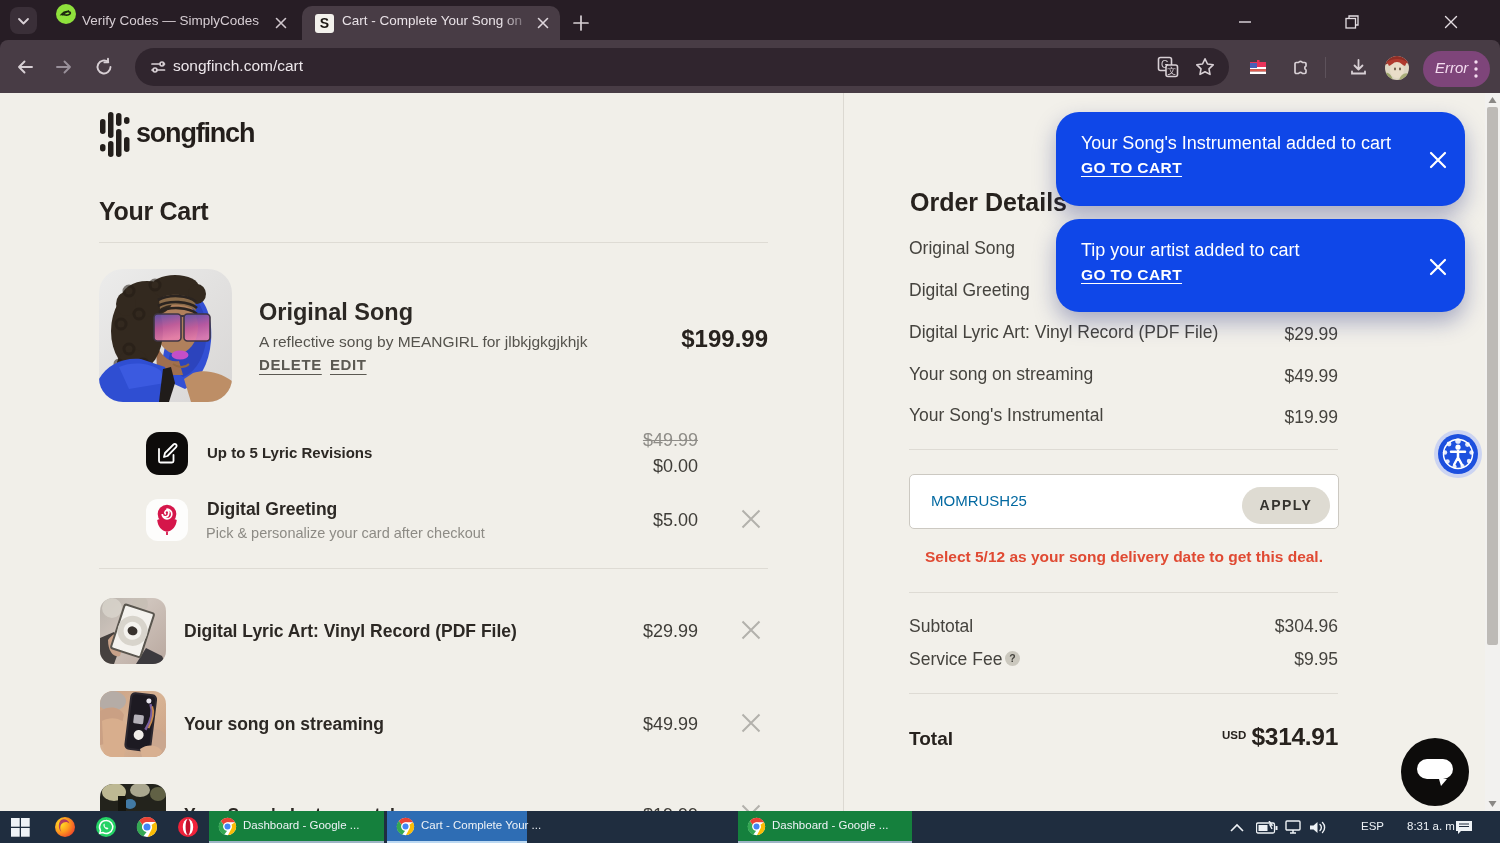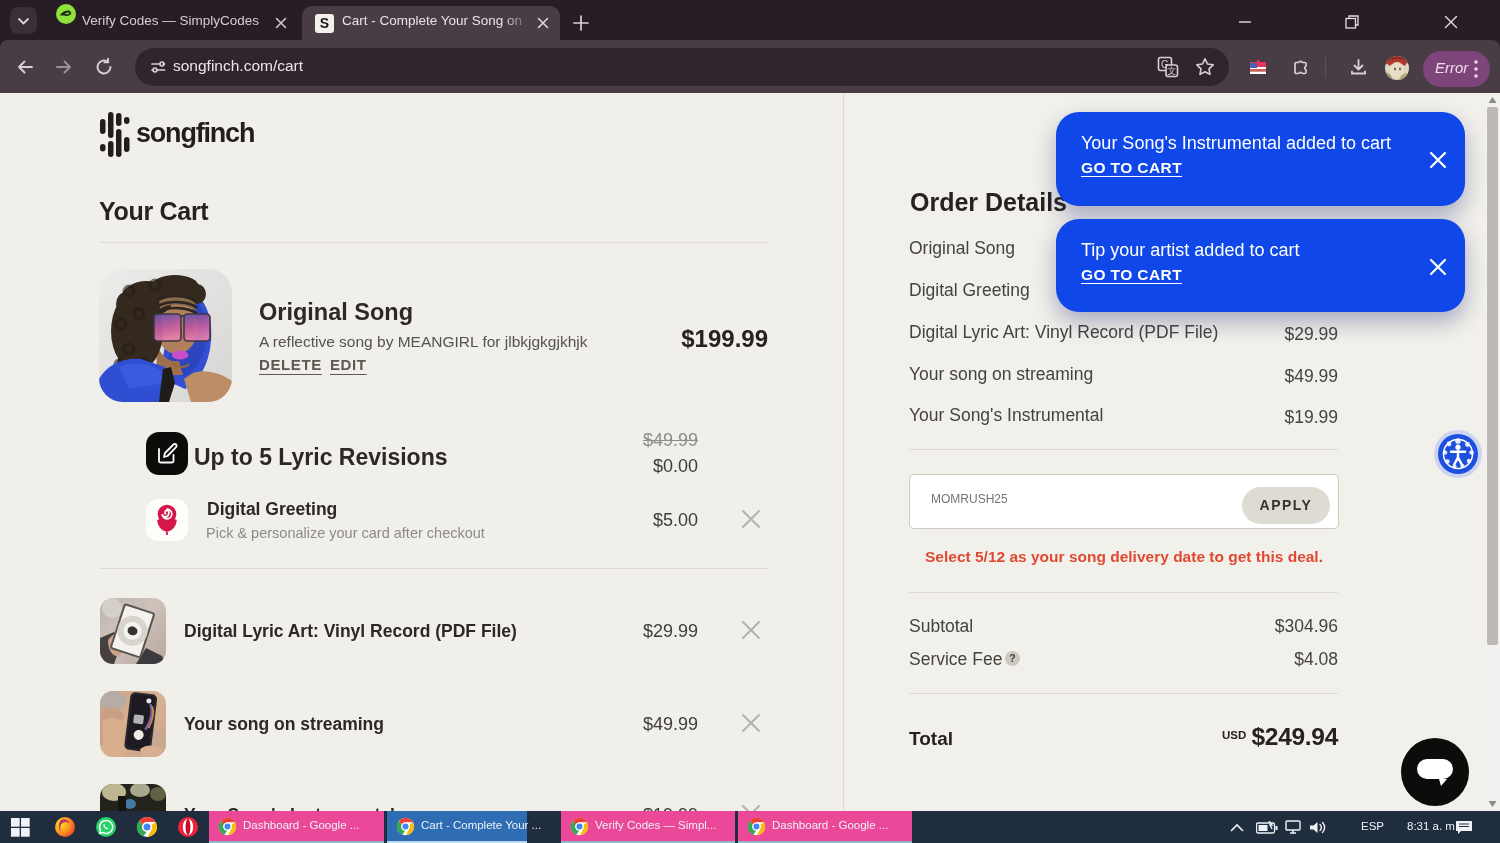--- a/index.html
+++ b/index.html
@@ -27,21 +27,21 @@
   h1.cart { position:absolute; left:99px; top:104px; font-size:25px; font-weight:bold; color:#27221e; letter-spacing:-0.3px; }
   .hr { position:absolute; background:#dedbd4; height:1px; }
   .itemtitle { font-weight:bold; color:#2c2824; }
   .xicon { position:absolute; width:20px; height:20px; }
   
   .toast { position:absolute; left:1056px; width:409px; background:#0f47e8; border-radius:23px; box-shadow:0 10px 22px rgba(30,40,120,.35); color:#fff; }
   .toast .l1 { position:absolute; left:25px; top:21px; font-size:18px; }
   .toast .l2 { position:absolute; left:25px; top:47px; font-size:15.5px; font-weight:bold; letter-spacing:.4px; text-decoration:underline; text-underline-offset:3px; }
   
   .taskbar { position:absolute; left:0; top:811px; width:1500px; height:32px; background:#1f2d3f; }
-  .tbtn { position:absolute; top:0; height:32px; background:#ec4899; }
+  .tbtn { position:absolute; top:0; height:32px; background:#15803d; }
   .tbtn .lbl { position:absolute; position:absolute; left:34px; top:8px; font-size:11.5px; color:#eef2f6; white-space:nowrap; }
   .tbtn .under { position:absolute; left:0; bottom:0; width:100%; height:2px; background:#9eb4c6; }
   .traytxt { position:absolute; color:#eef2f6; font-size:11.5px;padding-left:23px; }
 </style>
 </head>
 <body>
 <div id="root">
 
   <div class="titlebar"></div>
   <div class="chevbtn"><svg width="27" height="27" viewBox="0 0 27 27">
@@ -226,21 +226,21 @@
     <div class="abs" style="left:259px;top:240px;font-size:15.5px;color:#55534d">A reflective song by MEANGIRL for jlbkjgkgjkhjk</div>
     <div class="abs" style="left:259px;top:263px;font-size:15px;font-weight:bold;letter-spacing:.6px;color:#5b5952;text-decoration:underline;text-underline-offset:4px">DELETE</div>
     <div class="abs" style="left:330px;top:263px;font-size:15px;font-weight:bold;letter-spacing:.6px;color:#5b5952;text-decoration:underline;text-underline-offset:4px">EDIT</div>
     <div class="abs" style="left:568px;top:232px;width:200px;text-align:right;font-size:24px;font-weight:bold;color:#27221e">$199.99</div>
 
     <div class="abs" style="left:146px;top:339px;width:42px;height:43px;border-radius:13px;background:#0d0b0a"></div>
     <svg class="abs" style="left:155px;top:349px" width="24" height="24" viewBox="0 0 24 24">
         <path d="M4 7 V19 a1.5 1.5 0 0 0 1.5 1.5 H17 a1.5 1.5 0 0 0 1.5-1.5 V13" fill="none" stroke="#fff" stroke-width="1.8" stroke-linecap="round"></path>
         <path d="M9 15 l1-4 L18.5 2.5 a1.8 1.8 0 0 1 2.6 2.6 L12.5 14 Z" fill="none" stroke="#fff" stroke-width="1.8" stroke-linejoin="round"></path>
       </svg>
-    <div class="abs itemtitle" style="left:194px;top:351px;font-size:23px">Up to 5 Lyric Revisions</div>
+    <div class="abs itemtitle" style="left:207px;top:351px;font-size:15px">Up to 5 Lyric Revisions</div>
     <div class="abs" style="left:568px;top:337px;width:130px;text-align:right;font-size:18px;color:#8f8d88;text-decoration:line-through">$49.99</div>
     <div class="abs" style="left:568px;top:363px;width:130px;text-align:right;font-size:18px;color:#3f3d38">$0.00</div>
 
     <div class="abs" style="left:146px;top:406px;width:42px;height:42px;border-radius:12px;background:#fdfdfc"></div>
     <svg class="abs" style="left:153px;top:410px" width="28" height="33" viewBox="0 0 28 33">
       <circle cx="14" cy="11" r="9.3" fill="#d5164a"></circle>
       <path d="M14 6.2 a4.8 4.8 0 1 1 -4.8 4.8 a3.2 3.2 0 1 0 6.4-.5 a2 2 0 1 0 -3.2.4" fill="none" stroke="#fff" stroke-width="1.7" stroke-linecap="round"></path>
       <path d="M4.2 17 C7 15.3 11 15.6 14 18.6 C17 15.6 21 15.3 23.8 17 C23.2 23.6 19.6 27.8 14 28.8 C8.4 27.8 4.8 23.6 4.2 17 Z" fill="#d5164a"></path>
       <path d="M14 28.8 V32" stroke="#d5164a" stroke-width="1.8"></path>
     </svg>
@@ -327,33 +327,33 @@
     <div class="abs" style="left:909px;top:187px;font-size:17.5px;color:#45433e">Digital Greeting</div>
     <div class="abs" style="left:909px;top:229px;font-size:17.5px;color:#45433e">Digital Lyric Art: Vinyl Record (PDF File)</div>
     <div class="abs" style="left:1208px;top:231px;width:130px;text-align:right;font-size:17.5px;color:#45433e">$29.99</div>
     <div class="abs" style="left:909px;top:271px;font-size:17.5px;color:#45433e">Your song on streaming</div>
     <div class="abs" style="left:1208px;top:273px;width:130px;text-align:right;font-size:17.5px;color:#45433e">$49.99</div>
     <div class="abs" style="left:909px;top:312px;font-size:17.5px;color:#45433e">Your Song's Instrumental</div>
     <div class="abs" style="left:1208px;top:314px;width:130px;text-align:right;font-size:17.5px;color:#45433e">$19.99</div>
     <div class="hr" style="left:909px;top:356px;width:429px"></div>
 
     <div class="abs" style="left:909px;top:381px;width:430px;height:55px;background:#fff;border:1px solid #ccc9c2;border-radius:5px"></div>
-    <div class="abs" style="left:931px;top:399px;font-size:12px;color:#737373">MOMRUSH25</div>
+    <div class="abs" style="left:931px;top:399px;font-size:15px;color:#0369a1">MOMRUSH25</div>
     <div class="abs" style="left:1242px;top:394px;width:88px;height:37px;border-radius:20px;background:#dedbd2;text-align:center;line-height:37px;font-size:14px;font-weight:bold;letter-spacing:1.5px;color:#35332e">APPLY</div>
     <div class="abs" style="left:1124px;top:455px;transform:translateX(-50%);white-space:nowrap;font-size:15.5px;font-weight:bold;color:#e04a33">Select 5/12 as your song delivery date to get this deal.</div>
     <div class="hr" style="left:909px;top:499px;width:429px"></div>
     <div class="abs" style="left:909px;top:523px;font-size:17.5px;color:#45433e">Subtotal</div>
     <div class="abs" style="left:1208px;top:523px;width:130px;text-align:right;font-size:17.5px;color:#45433e">$304.96</div>
     <div class="abs" style="left:909px;top:556px;font-size:17.5px;color:#45433e">Service Fee</div>
     <div class="abs" style="left:1005px;top:558px;width:15px;height:15px;border-radius:50%;background:#cbc8be;text-align:center;line-height:15px;font-size:10.5px;font-weight:bold;color:#45433e">?</div>
-    <div class="abs" style="left:1208px;top:556px;width:130px;text-align:right;font-size:17.5px;color:#45433e">$4.08</div>
+    <div class="abs" style="left:1208px;top:556px;width:130px;text-align:right;font-size:17.5px;color:#45433e">$9.95</div>
     <div class="hr" style="left:909px;top:600px;width:429px"></div>
     <div class="abs" style="left:909px;top:635px;font-size:19px;font-weight:bold;color:#27221e">Total</div>
     <div class="abs" style="left:1222px;top:636px;font-size:11.5px;font-weight:bold;color:#27221e">USD</div>
-    <div class="abs" style="left:1158px;top:630px;width:180px;text-align:right;font-size:24.5px;font-weight:bold;color:#27221e;letter-spacing:-0.3px">$249.94</div>
+    <div class="abs" style="left:1158px;top:630px;width:180px;text-align:right;font-size:24.5px;font-weight:bold;color:#27221e;letter-spacing:-0.3px">$314.91</div>
 
     <div class="toast" style="top:19px;height:94px">
       <div class="l1">Your Song's Instrumental added to cart</div>
       <div class="l2">GO TO CART</div>
       <svg class="abs" style="left:371px;top:37px" width="22" height="22" viewBox="0 0 22 22">
           <path d="M4 4 L18 18 M18 4 L4 18" stroke="#fff" stroke-width="2.2" stroke-linecap="round"></path>
         </svg>
     </div>
     <div class="toast" style="top:126px;height:93px">
       <div class="l1">Tip your artist added to cart</div>
@@ -458,32 +458,20 @@
           <circle cx="11" cy="11" r="10" fill="#fff"></circle>
           <path d="M11 1 a10 10 0 0 1 8.66 5 H11 a5 5 0 0 0 -4.6 3 L3.3 4.5 A10 10 0 0 1 11 1Z" fill="#ea4335"></path>
           <path d="M19.66 6 a10 10 0 0 1 -8 14.95 L15.3 14 a5 5 0 0 0 .2-5 Z" fill="#fbbc05"></path>
           <path d="M3.3 4.5 L6.4 9 a5 5 0 0 0 4.2 7 l-3.4 4.5 A10 10 0 0 1 3.3 4.5Z" fill="#34a853"></path>
           <circle cx="11" cy="11" r="4.5" fill="#fff"></circle>
           <circle cx="11" cy="11" r="3.5" fill="#4285f4"></circle>
         </svg>
         <div class="lbl">Cart - Complete Your ...</div>
         <div class="under" style="background:#bcd9f2"></div>
       </div>
-    <div class="tbtn" style="left:561px;width:174px">
-        <svg class="abs" style="left:9px;top:6px" width="19" height="19" viewBox="0 0 22 22">
-          <circle cx="11" cy="11" r="10" fill="#fff"></circle>
-          <path d="M11 1 a10 10 0 0 1 8.66 5 H11 a5 5 0 0 0 -4.6 3 L3.3 4.5 A10 10 0 0 1 11 1Z" fill="#ea4335"></path>
-          <path d="M19.66 6 a10 10 0 0 1 -8 14.95 L15.3 14 a5 5 0 0 0 .2-5 Z" fill="#fbbc05"></path>
-          <path d="M3.3 4.5 L6.4 9 a5 5 0 0 0 4.2 7 l-3.4 4.5 A10 10 0 0 1 3.3 4.5Z" fill="#34a853"></path>
-          <circle cx="11" cy="11" r="4.5" fill="#fff"></circle>
-          <circle cx="11" cy="11" r="3.5" fill="#4285f4"></circle>
-        </svg>
-        <div class="lbl">Verify Codes — Simpl...</div>
-        <div class="under"></div>
-      </div>
     <div class="tbtn" style="left:738px;width:174px">
         <svg class="abs" style="left:9px;top:6px" width="19" height="19" viewBox="0 0 22 22">
           <circle cx="11" cy="11" r="10" fill="#fff"></circle>
           <path d="M11 1 a10 10 0 0 1 8.66 5 H11 a5 5 0 0 0 -4.6 3 L3.3 4.5 A10 10 0 0 1 11 1Z" fill="#ea4335"></path>
           <path d="M19.66 6 a10 10 0 0 1 -8 14.95 L15.3 14 a5 5 0 0 0 .2-5 Z" fill="#fbbc05"></path>
           <path d="M3.3 4.5 L6.4 9 a5 5 0 0 0 4.2 7 l-3.4 4.5 A10 10 0 0 1 3.3 4.5Z" fill="#34a853"></path>
           <circle cx="11" cy="11" r="4.5" fill="#fff"></circle>
           <circle cx="11" cy="11" r="3.5" fill="#4285f4"></circle>
         </svg>
         <div class="lbl">Dashboard - Google ...</div>

